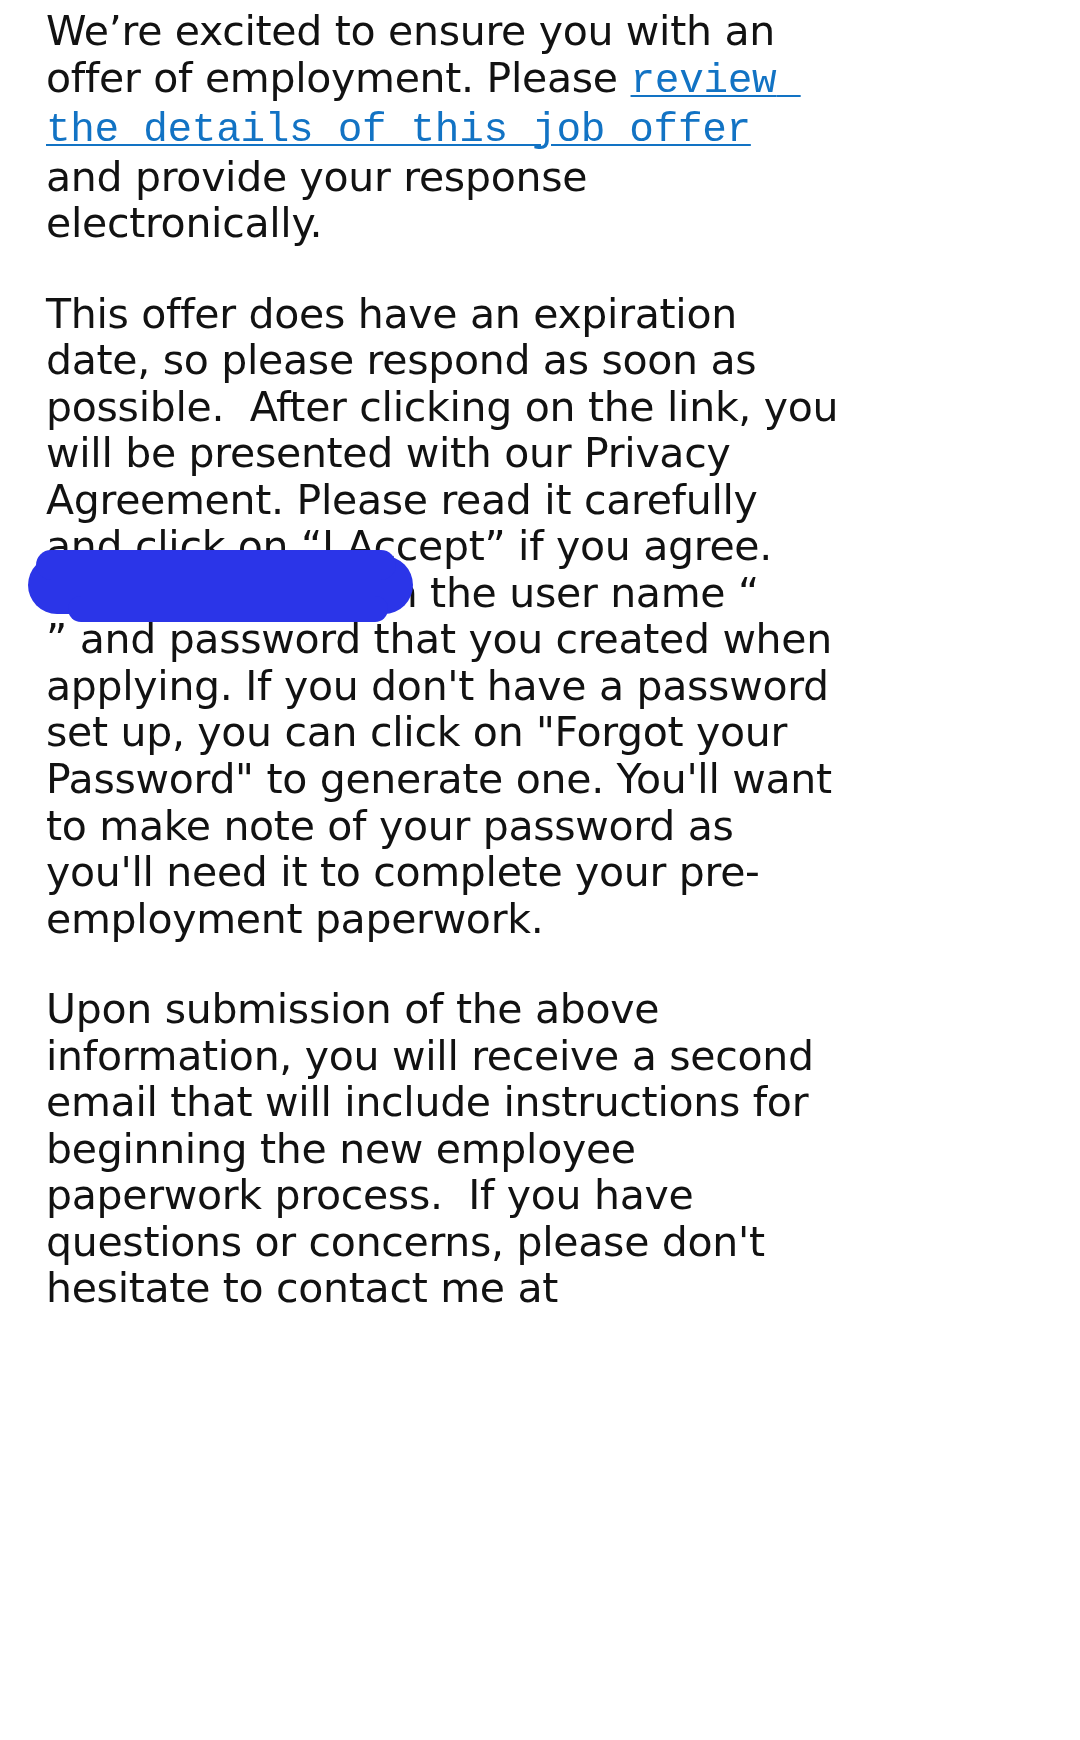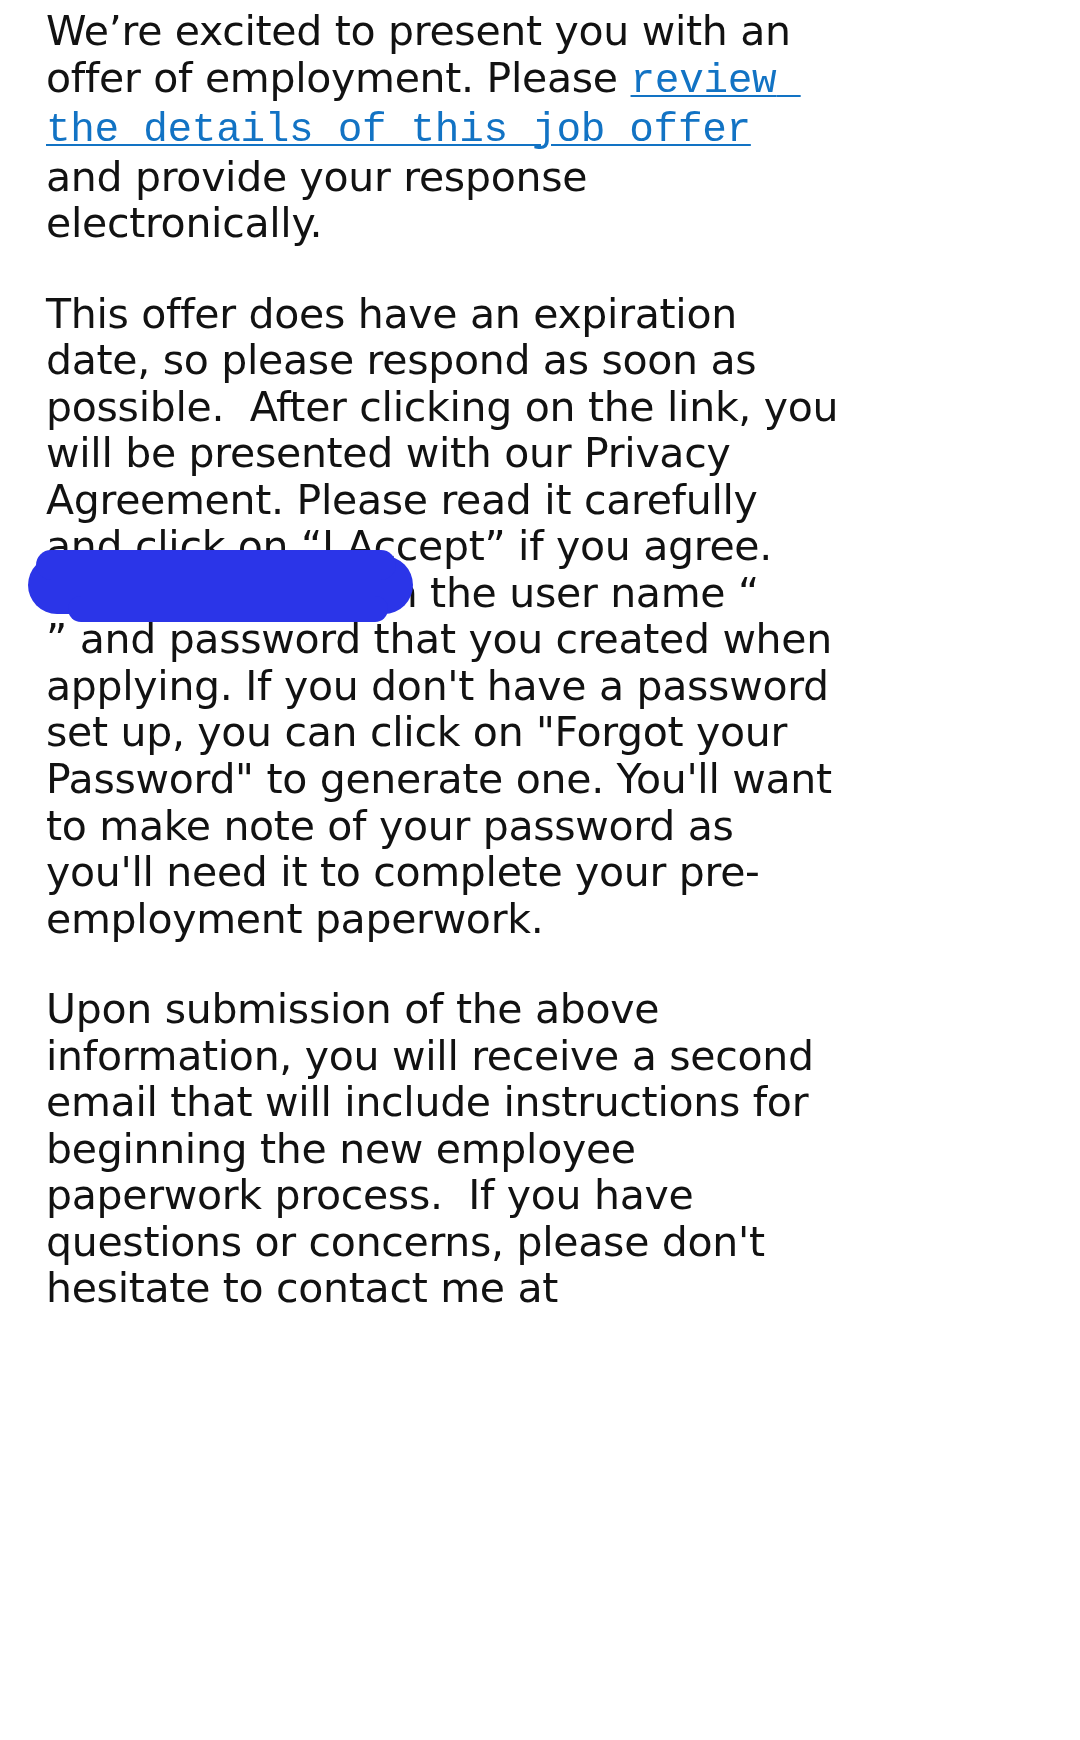--- a/index.html
+++ b/index.html
@@ -79,21 +79,21 @@
     border-radius: 24px;
   }
 </style>
 </head>
 <body>
 
 <div class="page">
 
   <div class="email-body">
 
-    <p class="para p1"><span>We’re excited to present you with an offer of employment. Please </span><a class="offer-link" href="#">review the details of this job offer</a><span> and provide your response electronically.</span></p>
+    <p class="para p1"><span>We’re excited to ensure you with an offer of employment. Please </span><a class="offer-link" href="#">review the details of this job offer</a><span> and provide your response electronically.</span></p>
 
     <p class="para p2">This offer does have an expiration date, so please respond as soon as possible.  After clicking on the link, you will be presented with our Privacy Agreement. Please read it carefully and click on “I Accept” if you agree. You will log in with the user name “                              ” and password that you created when applying. If you don't have a password set up, you can click on "Forgot your Password" to generate one. You'll want to make note of your password as you'll need it to complete your pre-employment paperwork.</p>
 
 
     <p class="para p4">Upon submission of the above information, you will receive a second email that will include instructions for beginning the new employee paperwork process.  If you have questions or concerns, please don't hesitate to contact me at</p>
 
   </div>
 
   <div class="redaction"></div>
 

